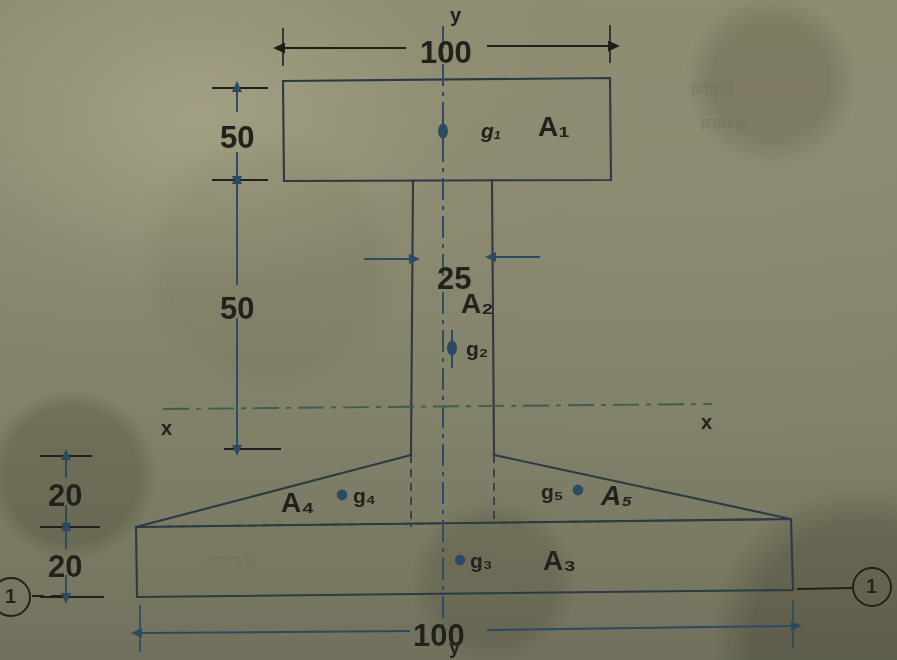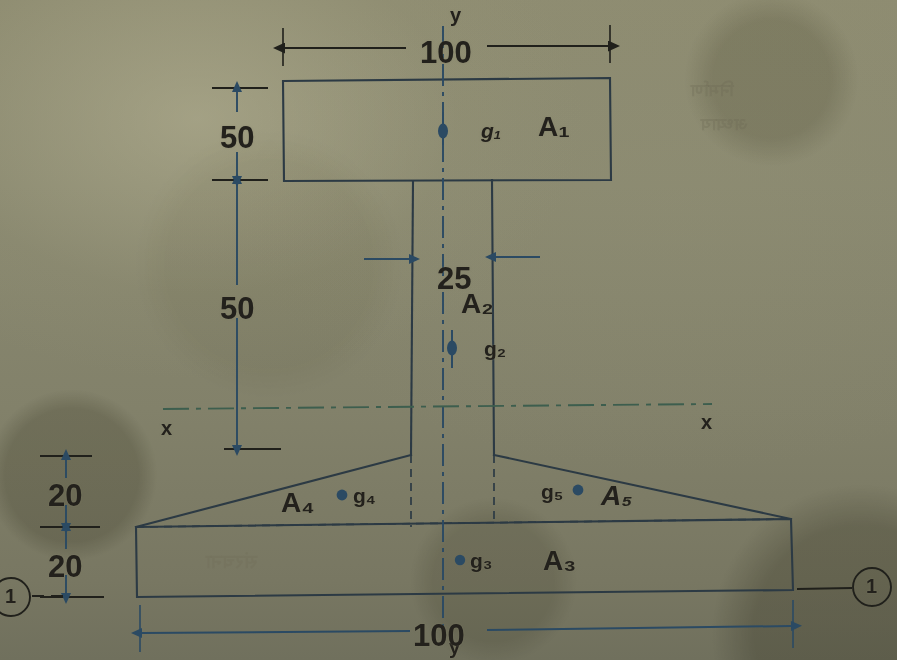--- a/index.html
+++ b/index.html
@@ -181,21 +181,21 @@
   <div class="lbl dim" style="left:48px;top:549px;">20</div>
   <div class="lbl dim" style="left:413px;top:618px;">100</div>
 
   <div class="lbl area" style="left:538px;top:111px;">A₁</div>
   <div class="lbl area" style="left:461px;top:288px;">A₂</div>
   <div class="lbl area" style="left:543px;top:545px;">A₃</div>
   <div class="lbl area" style="left:281px;top:487px;">A₄</div>
   <div class="lbl area" style="left:601px;top:480px;font-style:italic;">A₅</div>
 
   <div class="lbl gl" style="left:481px;top:119px;font-style:italic;">g₁</div>
-  <div class="lbl gl" style="left:484px;top:337px;">g₂</div>
+  <div class="lbl gl" style="left:466px;top:337px;">g₂</div>
   <div class="lbl gl" style="left:470px;top:549px;">g₃</div>
   <div class="lbl gl" style="left:353px;top:484px;">g₄</div>
   <div class="lbl gl" style="left:541px;top:480px;">g₅</div>
 
   <div class="lbl callout" style="left:5px;top:585px;">1</div>
   <div class="lbl callout" style="left:866px;top:575px;">1</div>
 
 </div>
 
 </body></html>

